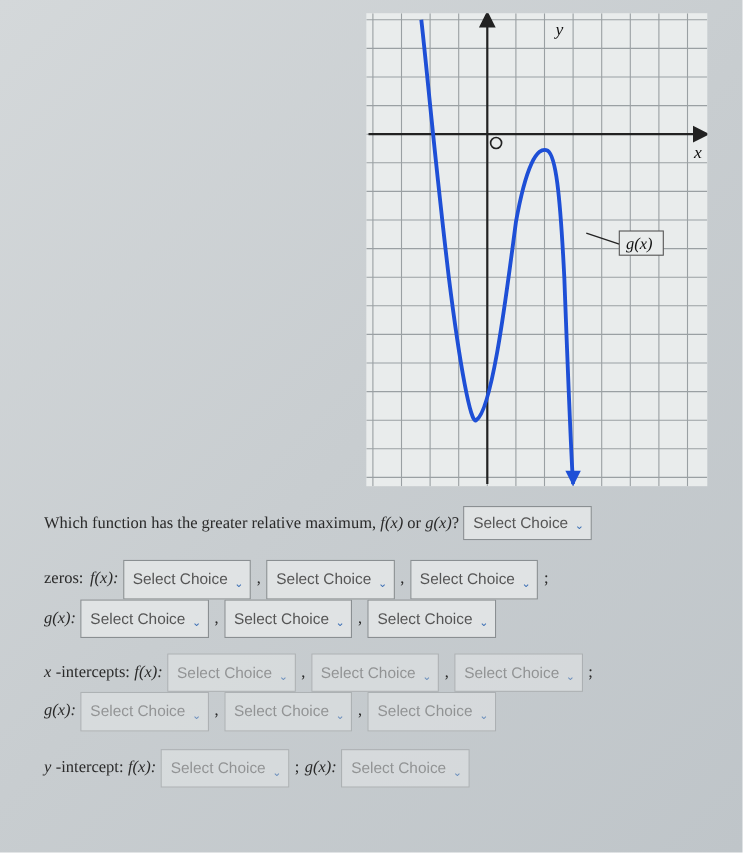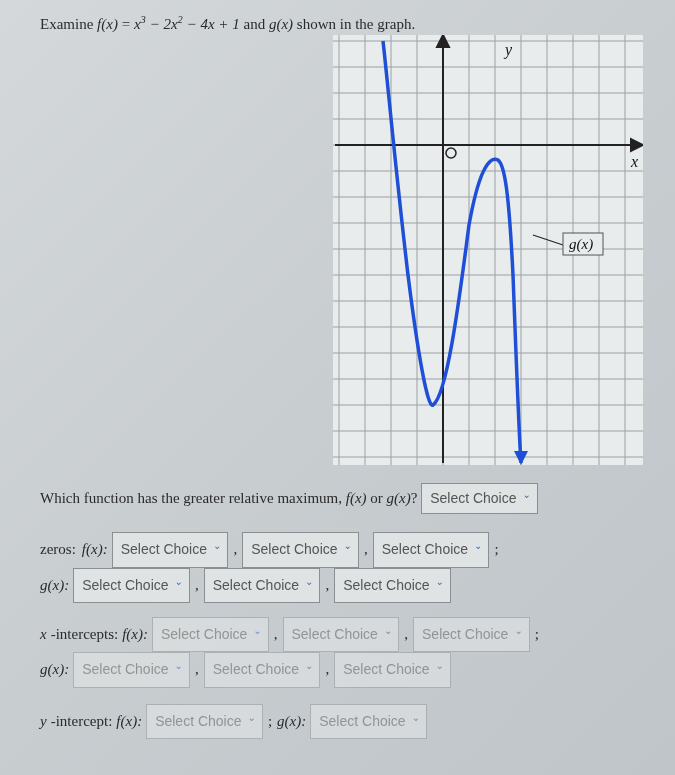--- a/index.html
+++ b/index.html
@@ -42,21 +42,21 @@
   }
   .section {
     margin-top: 18px;
     font-size: 15px;
     line-height: 2.1;
   }
   .row { display: flex; align-items: center; flex-wrap: wrap; gap: 4px; }
   .label { margin-right: 2px; text-align: right; }
   .select {
     display: inline-flex;
-    align-items: flex-start;
+    align-items: flex-end;
     border: 1px solid #8a8f92;
     background: #e0e3e4;
     padding: 2px 6px 2px 8px;
     font-size: 14px;
     color: #555;
     font-family: Arial, sans-serif;
     cursor: pointer;
     white-space: nowrap;
   }
   .select.faded { opacity: 0.65; color: #777; border-color: #a0a4a6; }
@@ -66,23 +66,20 @@
     color: #3b6fb5;
   }
   .sep { margin: 0 1px; }
   .yint { margin-top: 16px; }
 </style>
 </head>
 <body>
 
 <div class="page">
 
-  <div class="prompt">
-    <span>Examine </span><span class="math">f(x)</span><span> = </span><span class="math">x<span class="sup">3</span> − 2x<span class="sup">2</span> − 4x + 1</span><span> and </span><span class="math">g(x)</span><span> shown in the graph.</span>
-  </div>
 
   <div class="graph-wrap">
     <div class="graph">
       <svg viewBox="0 0 310 430" width="310" height="430">
 
         <g stroke="#9aa0a3" stroke-width="1">
 
           <line x1="6" y1="0" x2="6" y2="430"></line>
             <line x1="32" y1="0" x2="32" y2="430"></line>
           <line x1="58" y1="0" x2="58" y2="430"></line>

